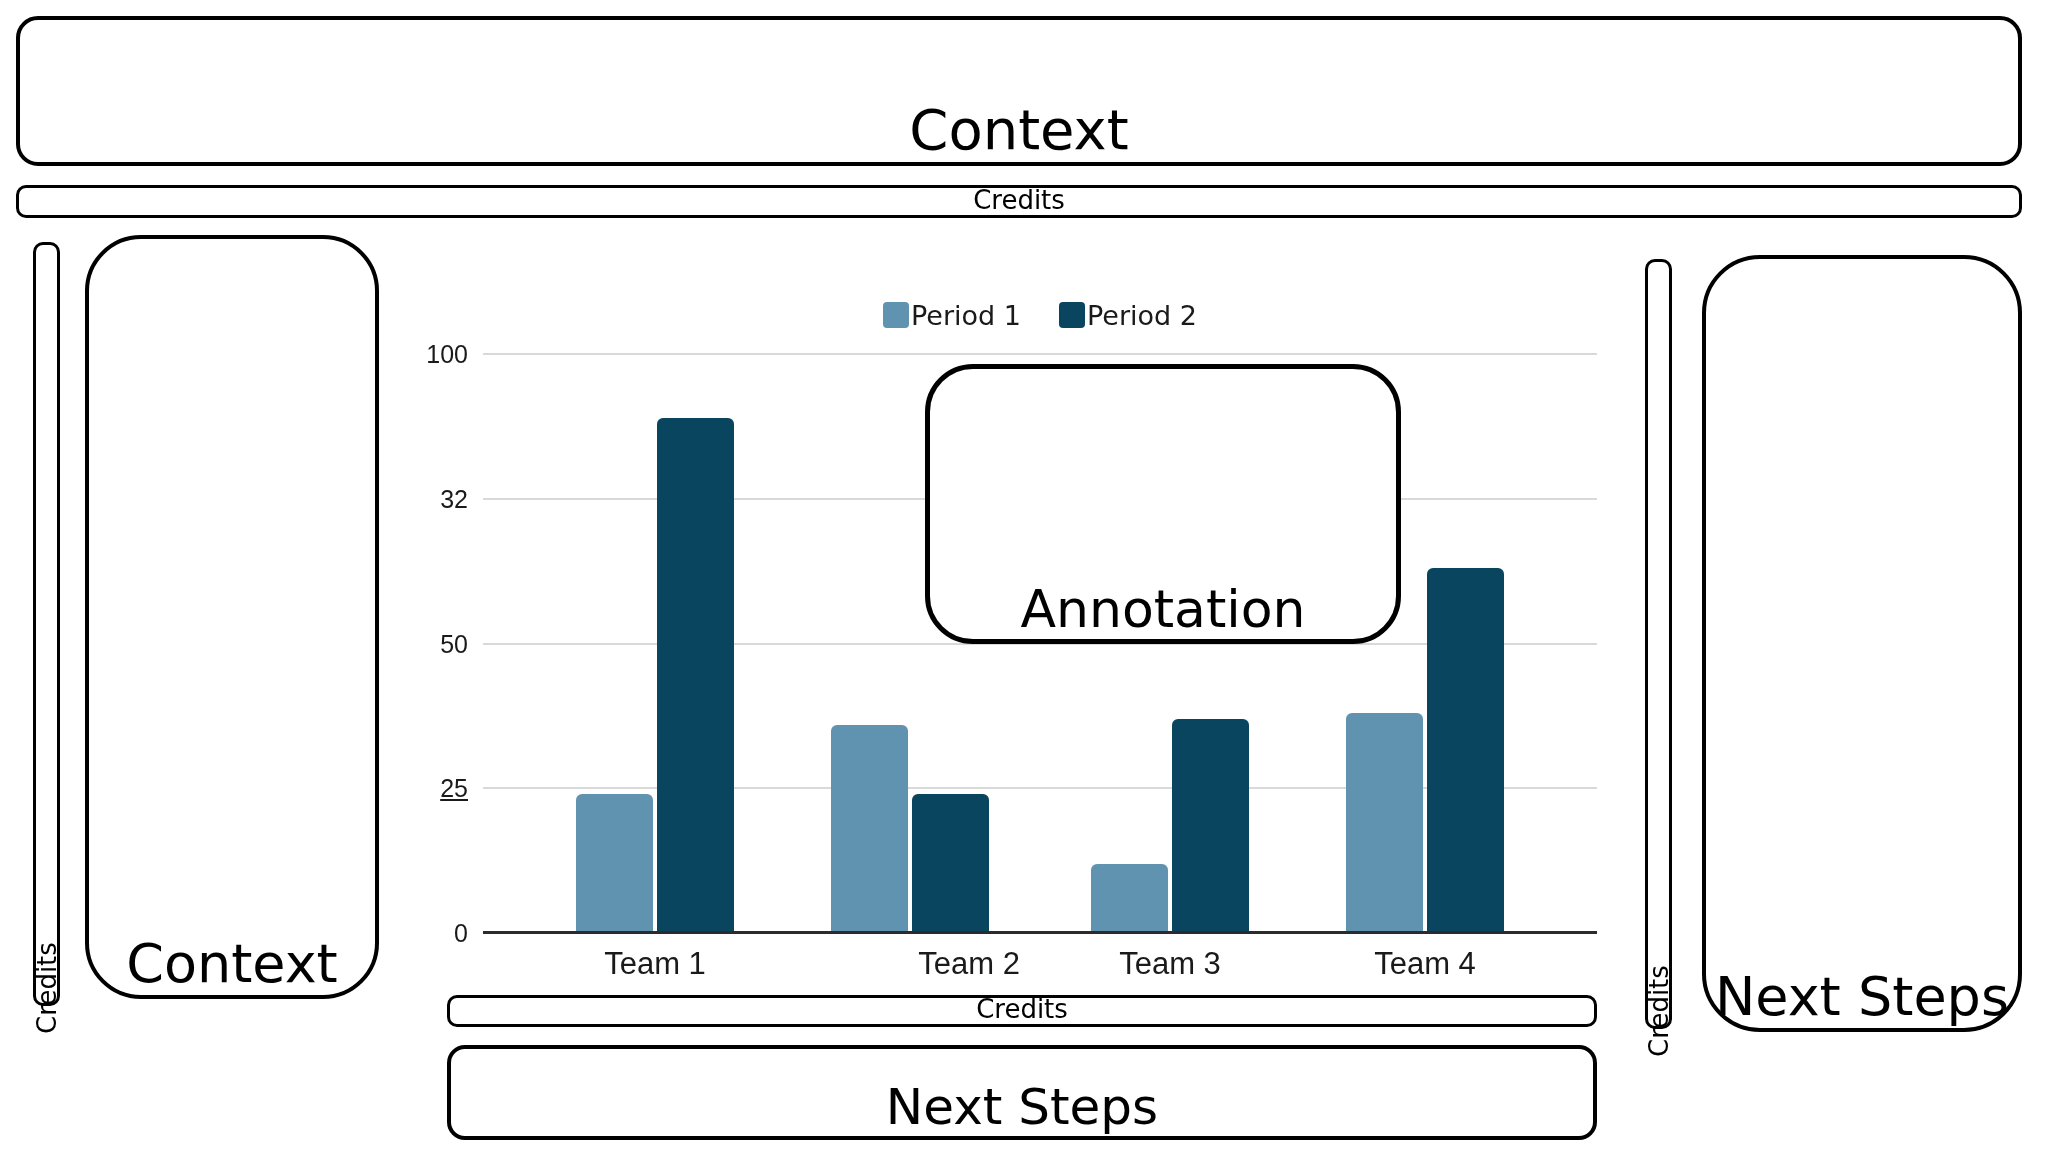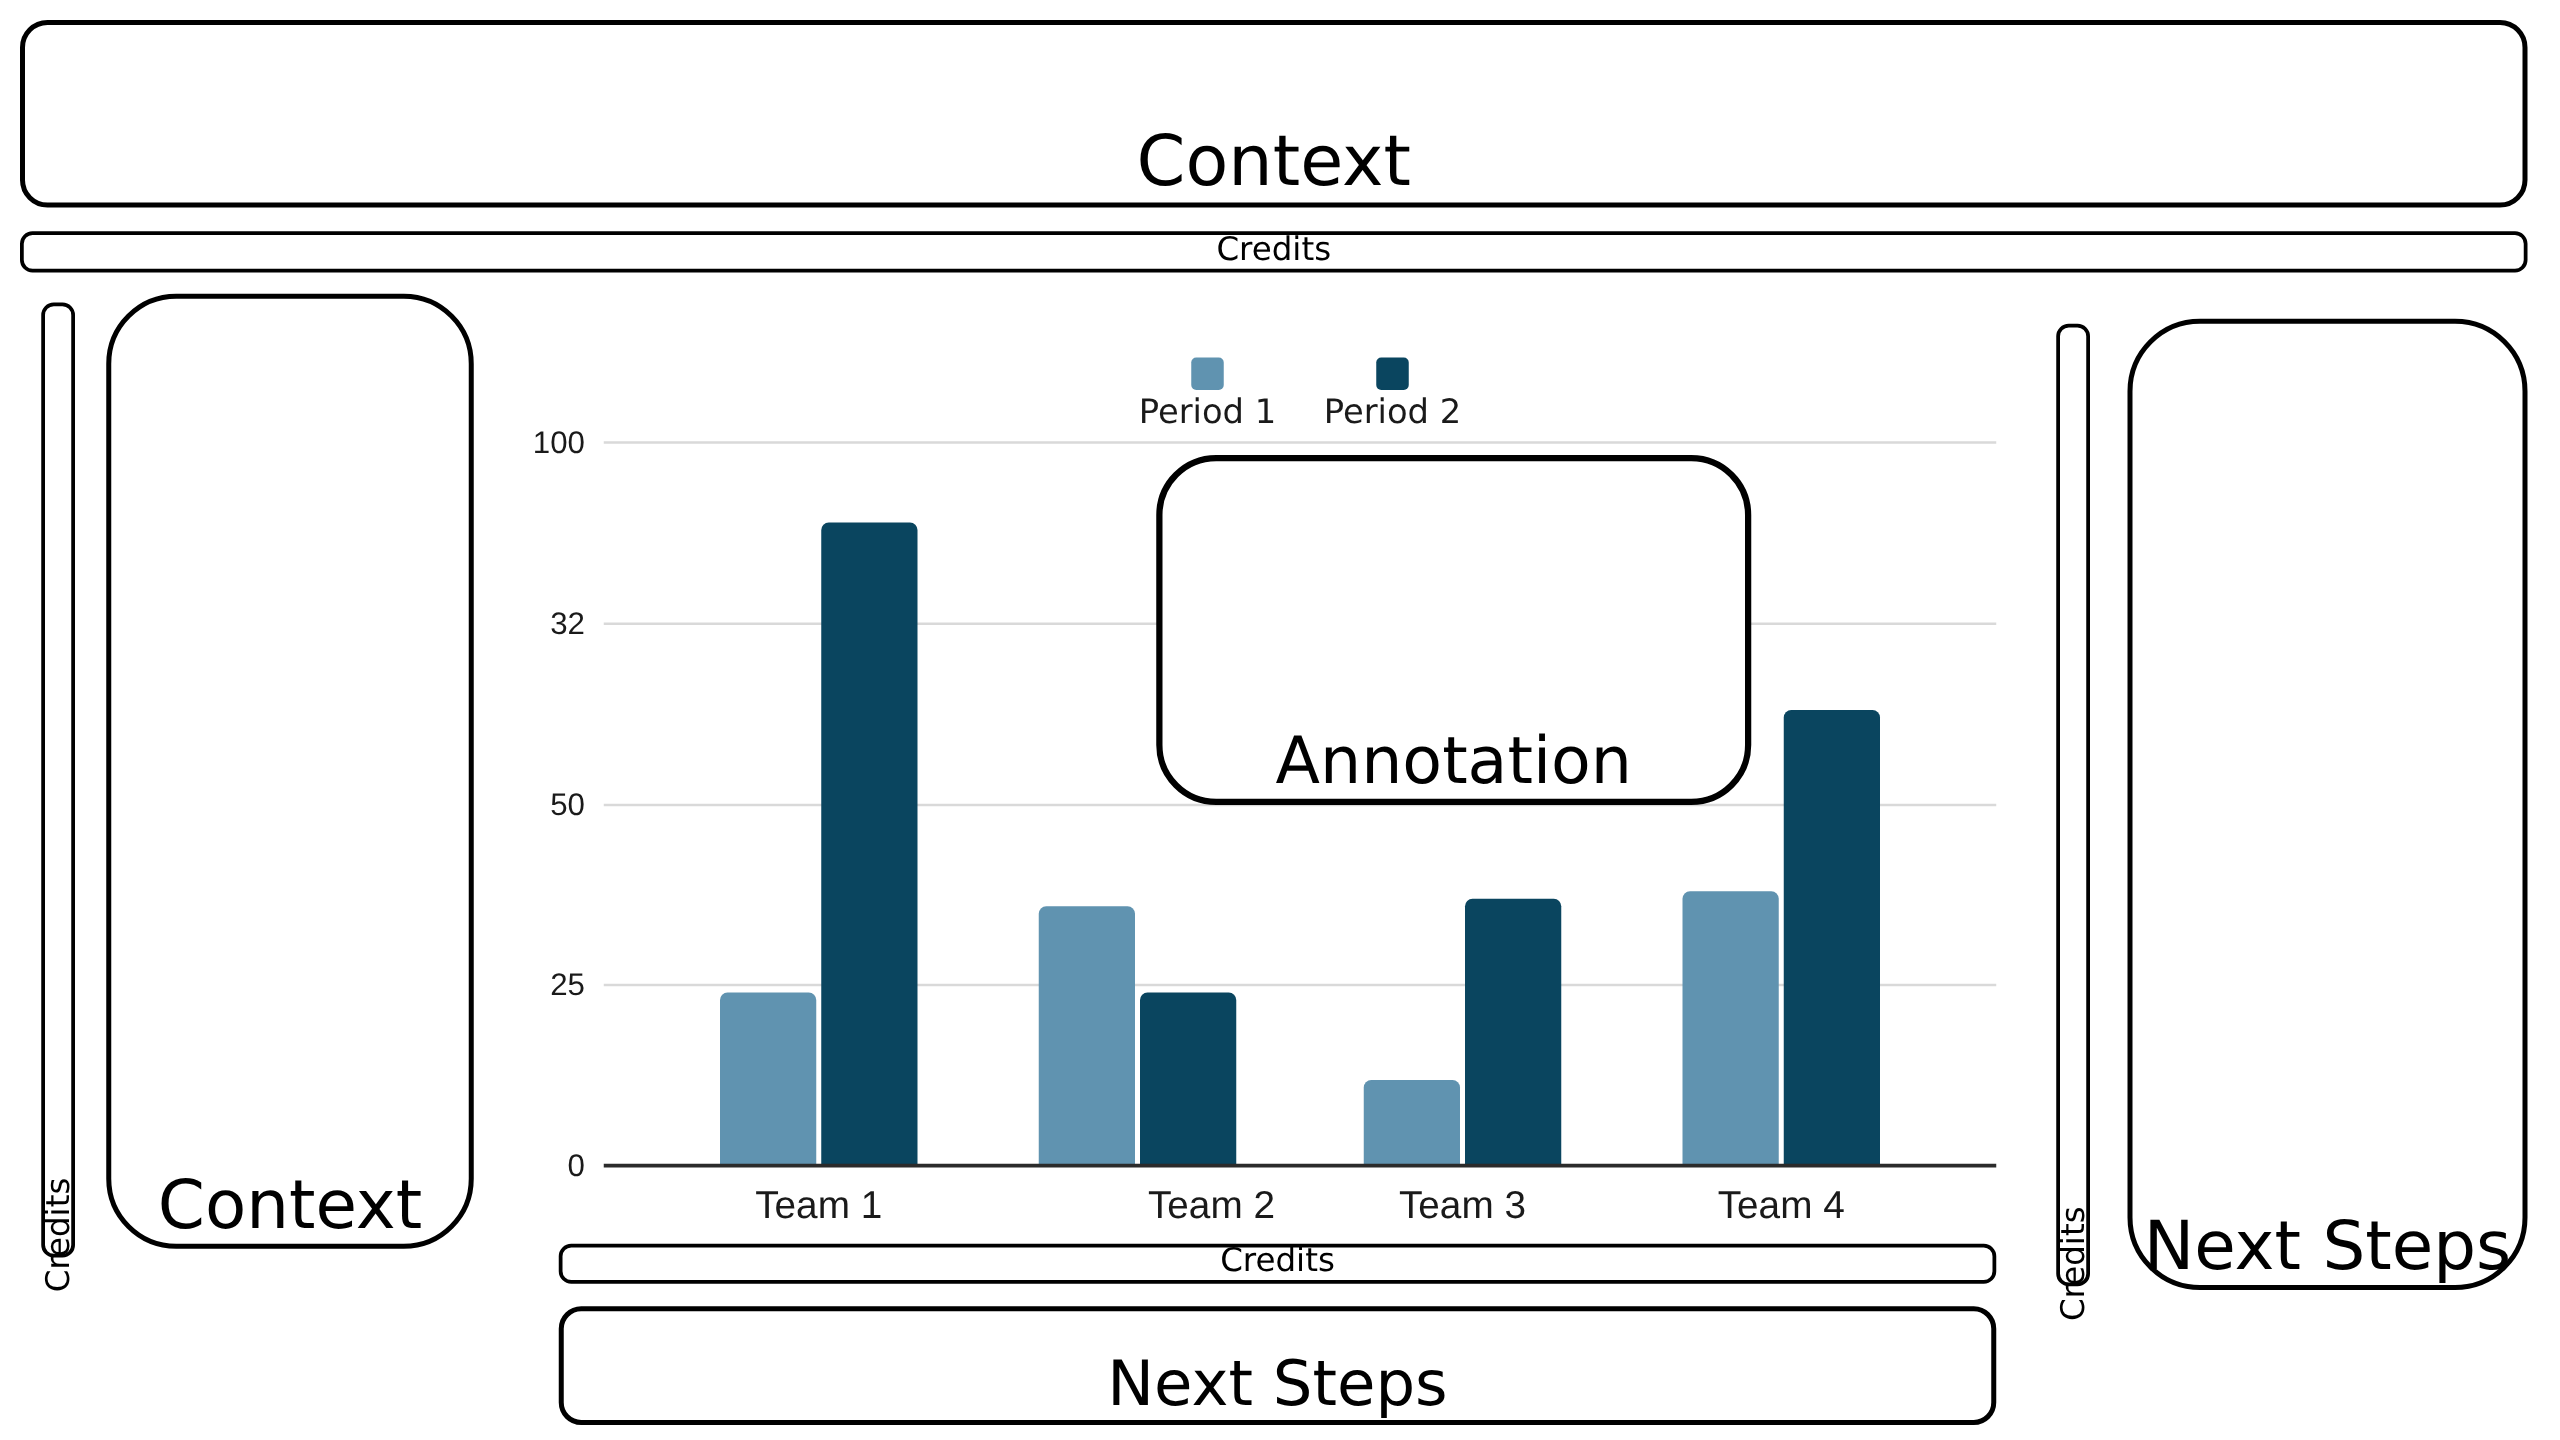--- a/index.html
+++ b/index.html
@@ -69,21 +69,21 @@
     line-height: 36px;
   }
   .bar { position: absolute; border-radius: 6px 6px 0 0; }
   #legend {
     position: absolute;
     left: 483px; top: 301px; width: 1114px; height: 28px;
     display: flex; align-items: center; justify-content: center;
     gap: 38px;
     z-index: 2;
   }
-  .legend-item { display: flex; align-items: center; gap: 2px; flex-direction: column; }
+  .legend-item { display: flex; align-items: center; gap: 2px; }
   .legend-swatch { width: 26px; height: 26px; border-radius: 4px; }
   .legend-label { font-size: 27px; }
 </style>
 </head>
 <body>
 
 <div id="stage">
 
   <div class="box" id="top-context-box">
     <span>Context</span>
@@ -100,21 +100,21 @@
   <div class="box" id="left-context-box">
     <span>Context</span>
   </div>
 
   <div id="chart-layer">
       <div class="gridline" style="left: 483px; width: 1114px; top: 787.25px; background: rgb(217, 217, 217);"></div>
       <div class="gridline" style="left: 483px; width: 1114px; top: 642.5px; background: rgb(217, 217, 217);"></div>
       <div class="gridline" style="left: 483px; width: 1114px; top: 497.75px; background: rgb(217, 217, 217);"></div>
       <div class="gridline" style="left: 483px; width: 1114px; top: 353px; background: rgb(217, 217, 217);"></div>
       <div class="ytick" style="left: 330px; width: 138px; top: 915px; color: rgb(26, 26, 26);">0</div>
-      <div class="ytick" style="left: 330px; width: 138px; top: 770.25px; color: rgb(26, 26, 26);">25</div>
+      <div class="ytick" style="left: 330px; width: 138px; top: 770.25px; color: rgb(26, 26, 26); text-decoration: underline;">25</div>
       <div class="ytick" style="left: 330px; width: 138px; top: 625.5px; color: rgb(26, 26, 26);">50</div>
       <div class="ytick" style="left: 330px; width: 138px; top: 480.75px; color: rgb(26, 26, 26);">32</div>
       <div class="ytick" style="left: 330px; width: 138px; top: 336px; color: rgb(26, 26, 26);">100</div>
       <div class="bar" style="width: 77px; left: 576px; top: 794.04px; height: 138.96px; background: rgb(96, 147, 176);"></div>
       <div class="bar" style="width: 77px; left: 657px; top: 417.69px; height: 515.31px; background: rgb(10, 69, 95);"></div>
       <div class="xtick" style="left: 545px; width: 220px; top: 946px; color: rgb(26, 26, 26);">Team 1</div>
       <div class="bar" style="width: 77px; left: 831px; top: 724.56px; height: 208.44px; background: rgb(96, 147, 176);"></div>
       <div class="bar" style="width: 77px; left: 912px; top: 794.04px; height: 138.96px; background: rgb(10, 69, 95);"></div>
       <div class="xtick" style="left: 800px; width: 220px; top: 946px; color: rgb(26, 26, 26); text-align: right;">Team 2</div>
       <div class="bar" style="width: 77px; left: 1091px; top: 863.52px; height: 69.48px; background: rgb(96, 147, 176);"></div>

